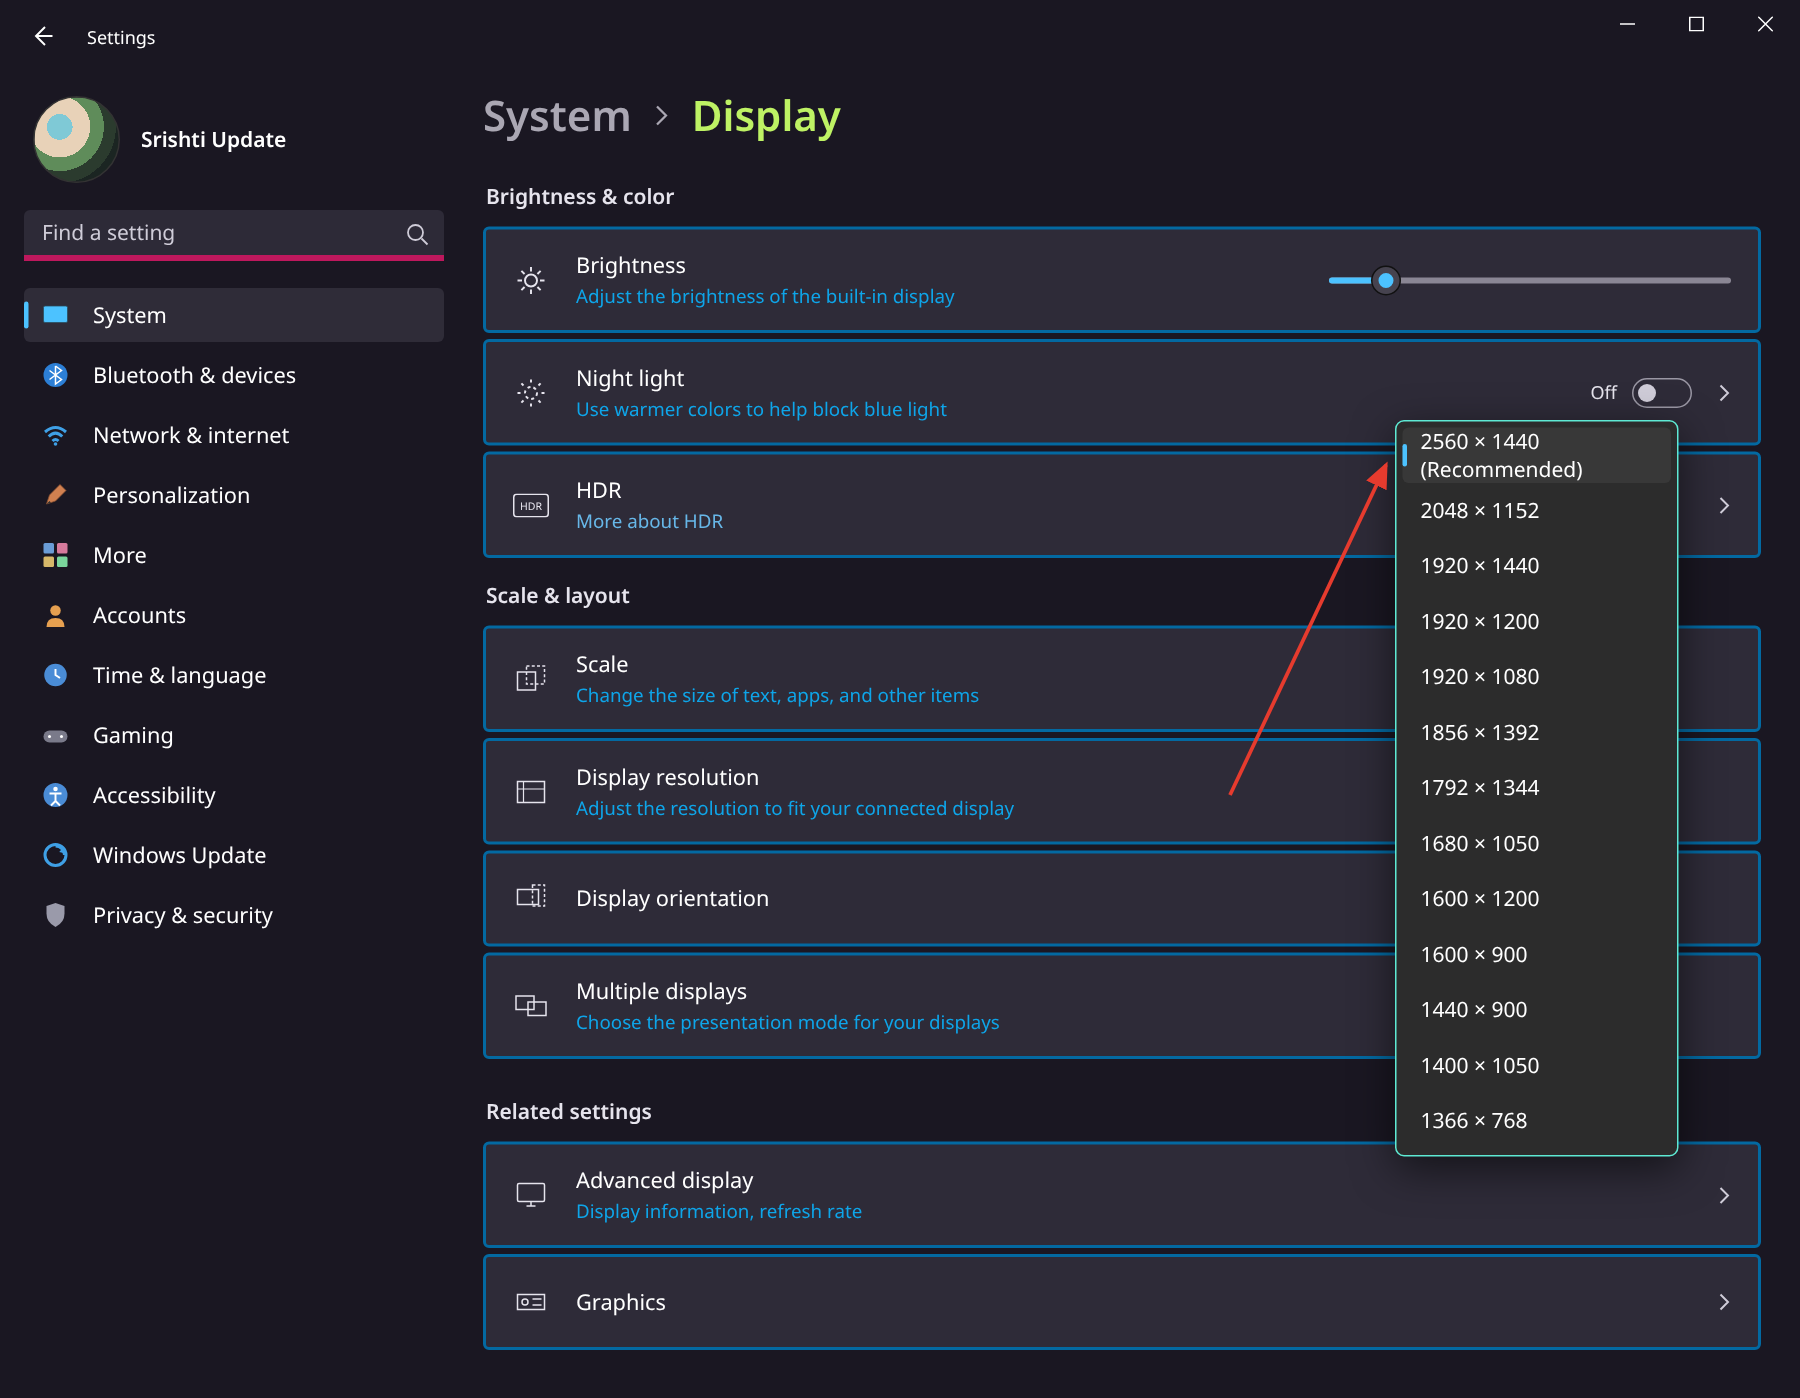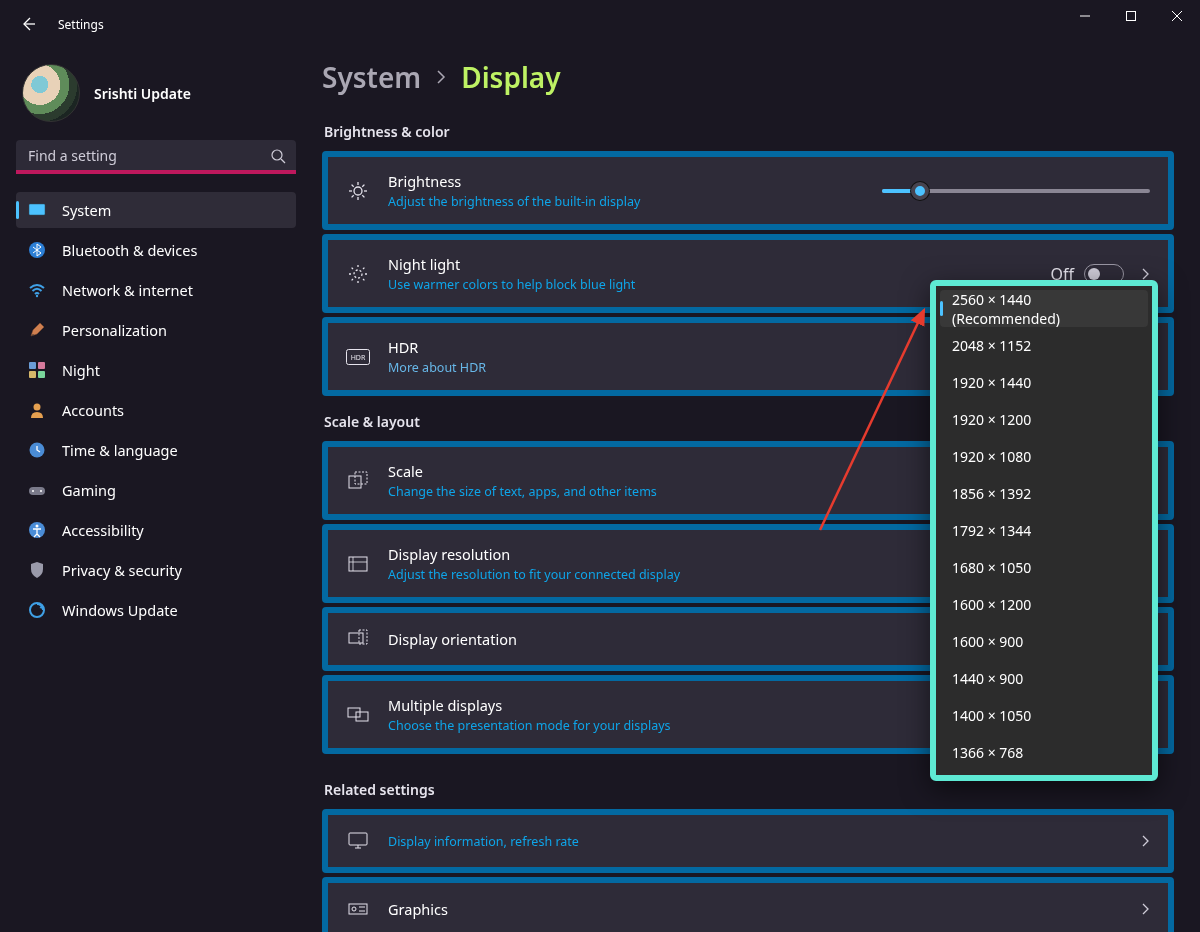--- a/index.html
+++ b/index.html
@@ -40,41 +40,41 @@
   
   .breadcrumb { display: flex; align-items: center; gap: 14px; padding-bottom: 22px; }
   .bc-parent { font-size: 28px; font-weight: 600; color: #aaa7b3; }
   .bc-chevron { font-size: 18px; color: #aaa7b3; }
   .bc-current { font-size: 28px; font-weight: 600; color: #bef264; }
 
   
   .section-title { font-size: 14px; font-weight: 600; color: #e6e4ed; margin: 4px 0 10px 2px; }
 
   
-  .card { background: #2e2b38; border: 6px solid #0369a1; border-radius: 4px; min-height: 64px; display: flex; align-items: center; padding: 14px 18px; margin-bottom: 4px; gap: 18px; position: relative; }
+  .card { background: #2e2b38; border: 2px solid #0369a1; border-radius: 4px; min-height: 64px; display: flex; align-items: center; padding: 14px 18px; margin-bottom: 4px; gap: 18px; position: relative; }
   .card .cicon { width: 24px; display: flex; align-items: center; justify-content: center; color: #e6e4ed; flex-shrink: 0; }
   .card .ctext { display: flex; flex-direction: column; gap: 2px; flex: 1; }
   .card .ctitle { font-size: 14.5px; color: #fff; }
   .card .cdesc { font-size: 12.5px; color: #0ea5e9; }
   .card .cdesc.link { color: #67b7e8; }
   .card .right { display: flex; align-items: center; gap: 10px; }
   .chev-right { color: #cfccd8; margin-left: 6px; }
 
   
   .slider { width: 268px; height: 4px; background: #8a8694; border-radius: 2px; position: relative; }
   .slider .fill { position: absolute; left: 0; top: 0; height: 100%; background: #4cc2ff; border-radius: 2px; }
   .slider .thumb { position: absolute; top: 50%; transform: translate(-50%, -50%); width: 18px; height: 18px; border-radius: 50%; background: #4cc2ff; border: 4px solid #46434f; box-shadow: 0 0 0 1px #111; }
 
   
-  .toggle-label { font-size: 16px; color: #e6e4ed; }
+  .toggle-label { font-size: 12px; color: #e6e4ed; }
   .toggle { width: 40px; height: 20px; border-radius: 10px; border: 1px solid #9a97a4; background: transparent; position: relative; }
   .toggle .knob { position: absolute; left: 3px; top: 3px; width: 12px; height: 12px; background: #cfccd8; border-radius: 50%; }
 
   
-  .dropdown { position: absolute; top: 280px; left: 930px; width: 228px; background: #2c2c2c; border: 6px solid #5eead4; border-radius: 6px; box-shadow: 0 8px 28px rgba(0,0,0,0.55); padding: 4px; z-index: 50; }
+  .dropdown { position: absolute; top: 280px; left: 930px; width: 189px; background: #2c2c2c; border: 1px solid #5eead4; border-radius: 6px; box-shadow: 0 8px 28px rgba(0,0,0,0.55); padding: 4px; z-index: 50; }
   .dd-item { height: 37px; display: flex; align-items: center; padding: 0 12px; font-size: 14px; border-radius: 4px; position: relative; color: #fff; }
   .dd-item.selected { background: #383838; }
   .dd-item.selected::before { content: ""; position: absolute; left: 0; top: 11px; bottom: 11px; width: 3px; background: #4cc2ff; border-radius: 2px; }
 
   
   .arrow { position: absolute; pointer-events: none; z-index: 60; }
 
   svg { display: block; }
 </style>
 </head>
@@ -166,21 +166,21 @@
       </div>
       <div class="nav-item">
         <span class="nav-icon">
             <svg width="18" height="18" viewBox="0 0 18 18">
               <rect x="1" y="1" width="7" height="7" rx="1" fill="#6a9cd6"></rect>
               <rect x="10" y="1" width="7" height="7" rx="1" fill="#d67a9c"></rect>
               <rect x="1" y="10" width="7" height="7" rx="1" fill="#d6b86a"></rect>
               <rect x="10" y="10" width="7" height="7" rx="1" fill="#7ad69c"></rect>
             </svg>
           </span>
-        <span>Night</span>
+        <span>More</span>
       </div>
       <div class="nav-item">
         <span class="nav-icon">
             <svg width="18" height="18" viewBox="0 0 18 18">
               <circle cx="9" cy="6" r="3.5" fill="#e6a050"></circle>
               <path d="M3 17 Q3 11 9 11 Q15 11 15 17 Z" fill="#e6a050"></path>
             </svg>
           </span>
         <span>Accounts</span>
       </div>
@@ -209,34 +209,34 @@
               <circle cx="9" cy="9" r="8" fill="#4a8cd6"></circle>
               <circle cx="9" cy="5" r="1.5" fill="#fff"></circle>
               <path d="M5 8 L13 8 M9 8 V13 M9 13 L6 16 M9 13 L12 16" stroke="#fff" stroke-width="1.3"></path>
             </svg>
           </span>
         <span>Accessibility</span>
       </div>
       <div class="nav-item">
         <span class="nav-icon">
             <svg width="18" height="18" viewBox="0 0 18 18">
-              <path d="M9 1 L15 3 V8 Q15 14 9 17 Q3 14 3 8 V3 Z" fill="#9a9aaa"></path>
-            </svg>
-          </span>
-        <span>Privacy &amp; security</span>
-      </div>
-      <div class="nav-item">
-        <span class="nav-icon">
-            <svg width="18" height="18" viewBox="0 0 18 18">
               <circle cx="9" cy="9" r="7" stroke="#3fa0e6" stroke-width="2" fill="none"></circle>
               <path d="M9 3 A6 6 0 0 1 15 9" stroke="#3fa0e6" stroke-width="2" fill="none"></path>
               <path d="M14 4 L15.5 8 L11.5 7" fill="#3fa0e6"></path>
             </svg>
           </span>
         <span>Windows Update</span>
+      </div>
+      <div class="nav-item">
+        <span class="nav-icon">
+            <svg width="18" height="18" viewBox="0 0 18 18">
+              <path d="M9 1 L15 3 V8 Q15 14 9 17 Q3 14 3 8 V3 Z" fill="#9a9aaa"></path>
+            </svg>
+          </span>
+        <span>Privacy &amp; security</span>
       </div>
     </div>
   </div>
 
   <div class="content">
     <div class="breadcrumb">
       <span class="bc-parent">System</span>
       <span class="bc-chevron">
         <svg width="12" height="16" viewBox="0 0 12 16">
             <path d="M3 2 L9 8 L3 14" stroke="#aaa7b3" stroke-width="1.5" fill="none"></path>
@@ -384,20 +384,21 @@
     <div class="section-title" style="margin-top:26px">Related settings</div>
 
     <div class="card">
       <div class="cicon">
         <svg width="22" height="22" viewBox="0 0 22 22">
             <rect x="2" y="3" width="18" height="12" rx="1" stroke="#e6e4ed" fill="none"></rect>
             <path d="M8 18 H14 M11 15 V18" stroke="#e6e4ed"></path>
           </svg>
       </div>
       <div class="ctext">
+        <div class="ctitle">Advanced display</div>
         <div class="cdesc">Display information, refresh rate</div>
       </div>
       <div class="right">
         <span class="chev-right">
             <svg width="10" height="14" viewBox="0 0 10 14">
               <path d="M3 2 L8 7 L3 12" stroke="#cfccd8" stroke-width="1.3" fill="none"></path>
             </svg>
           </span>
       </div>
     </div>

